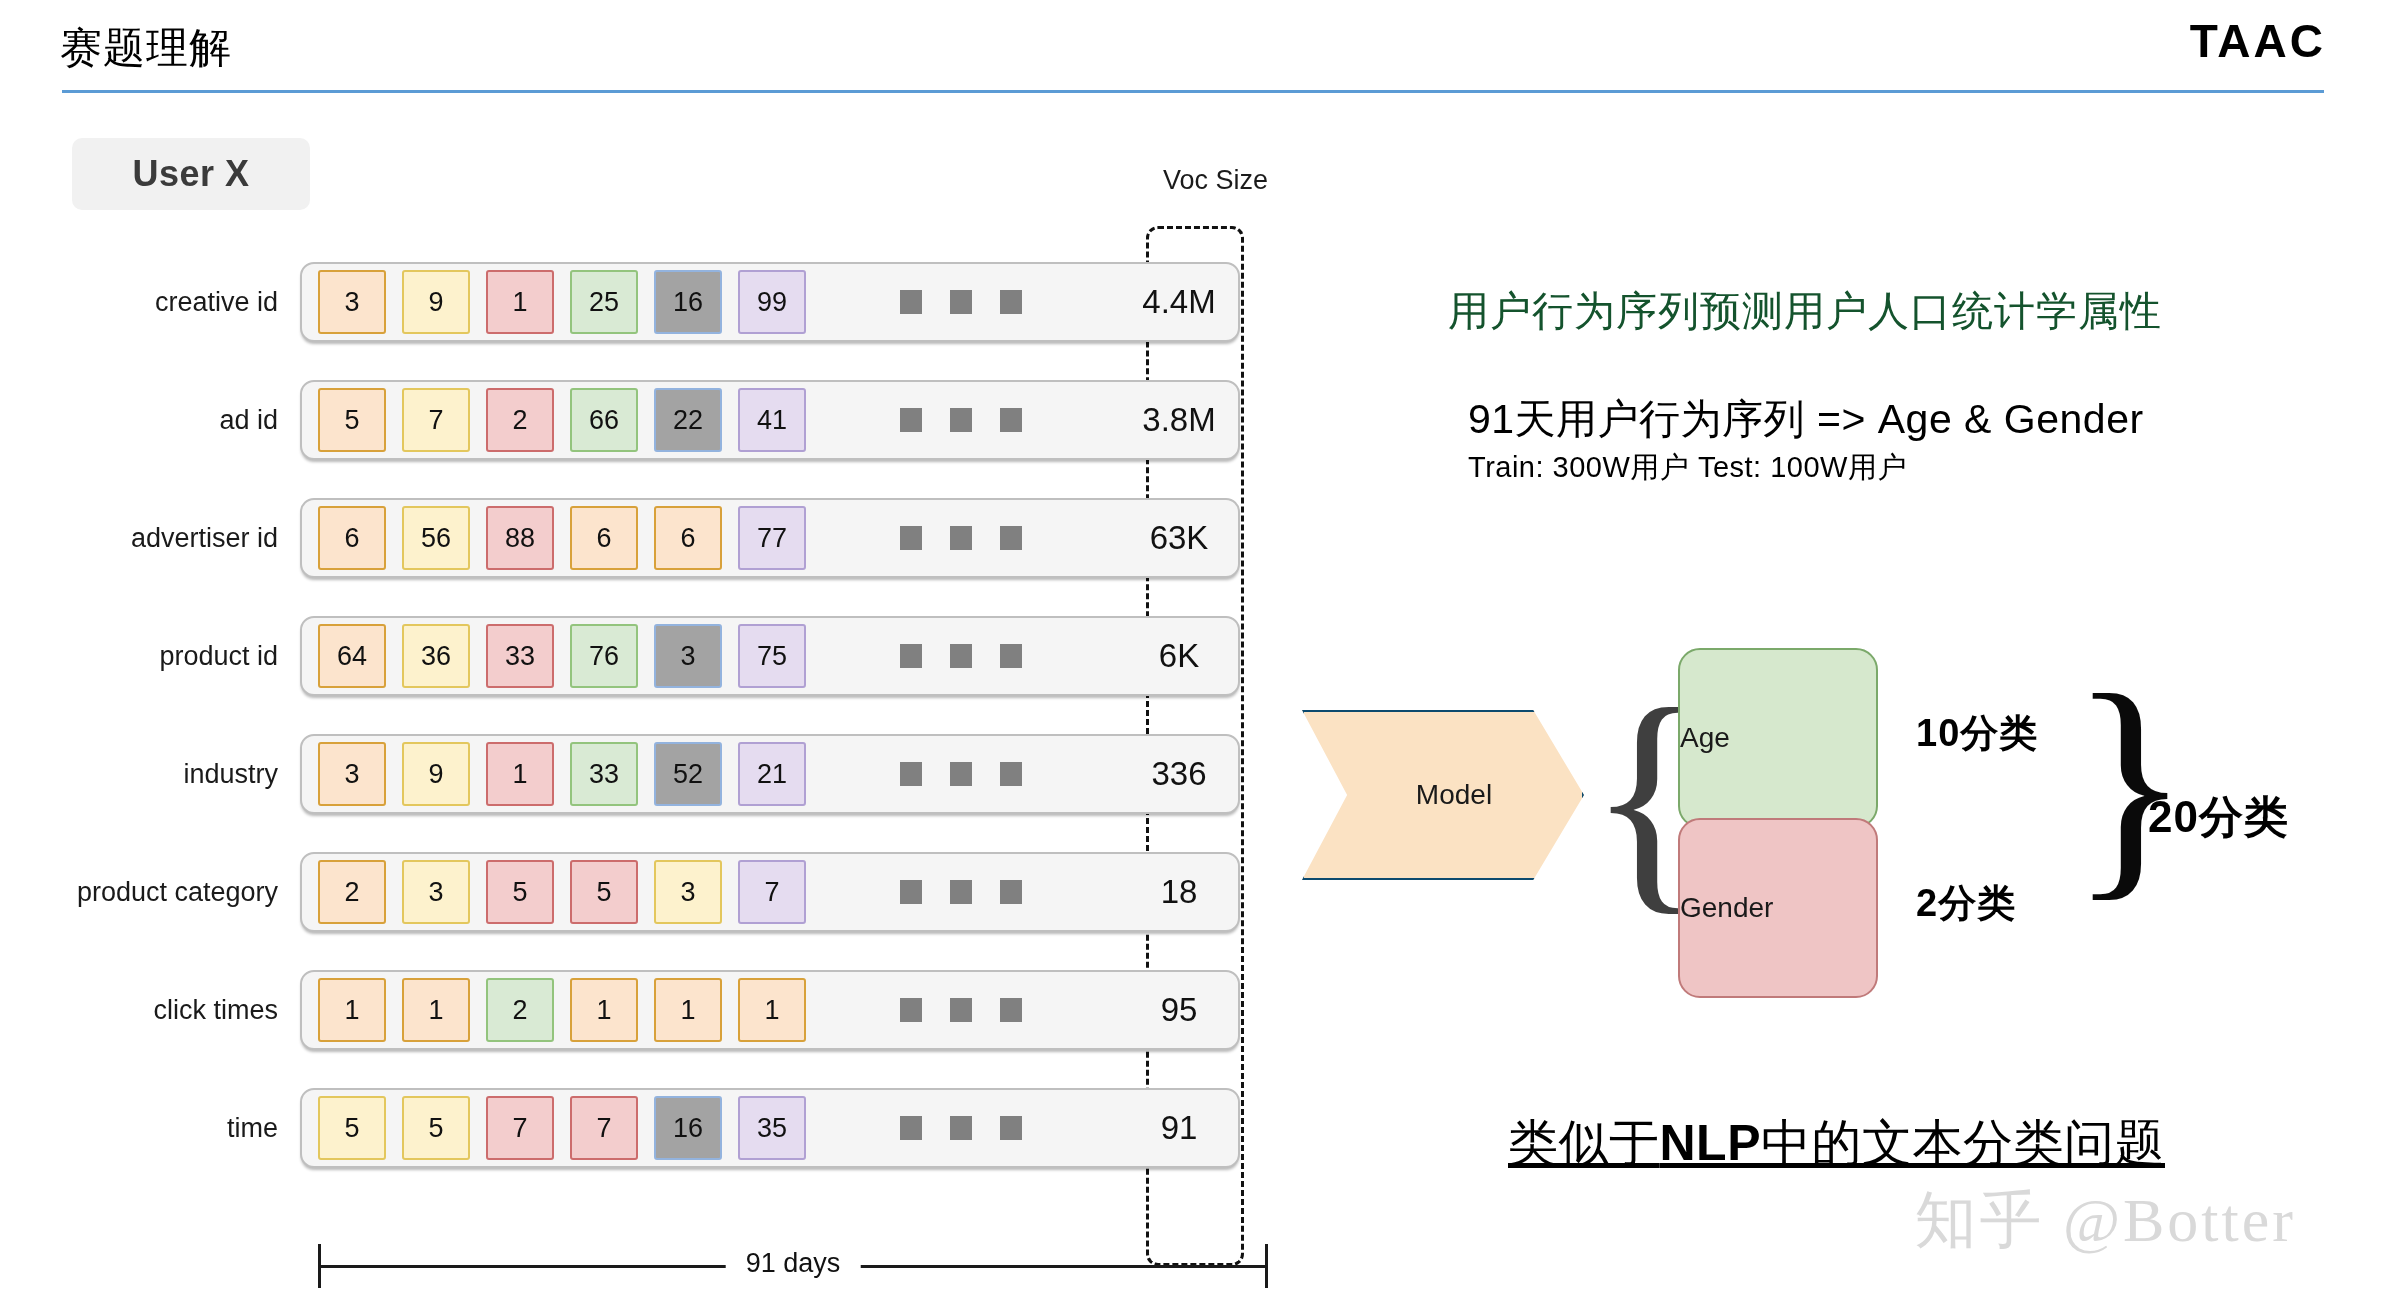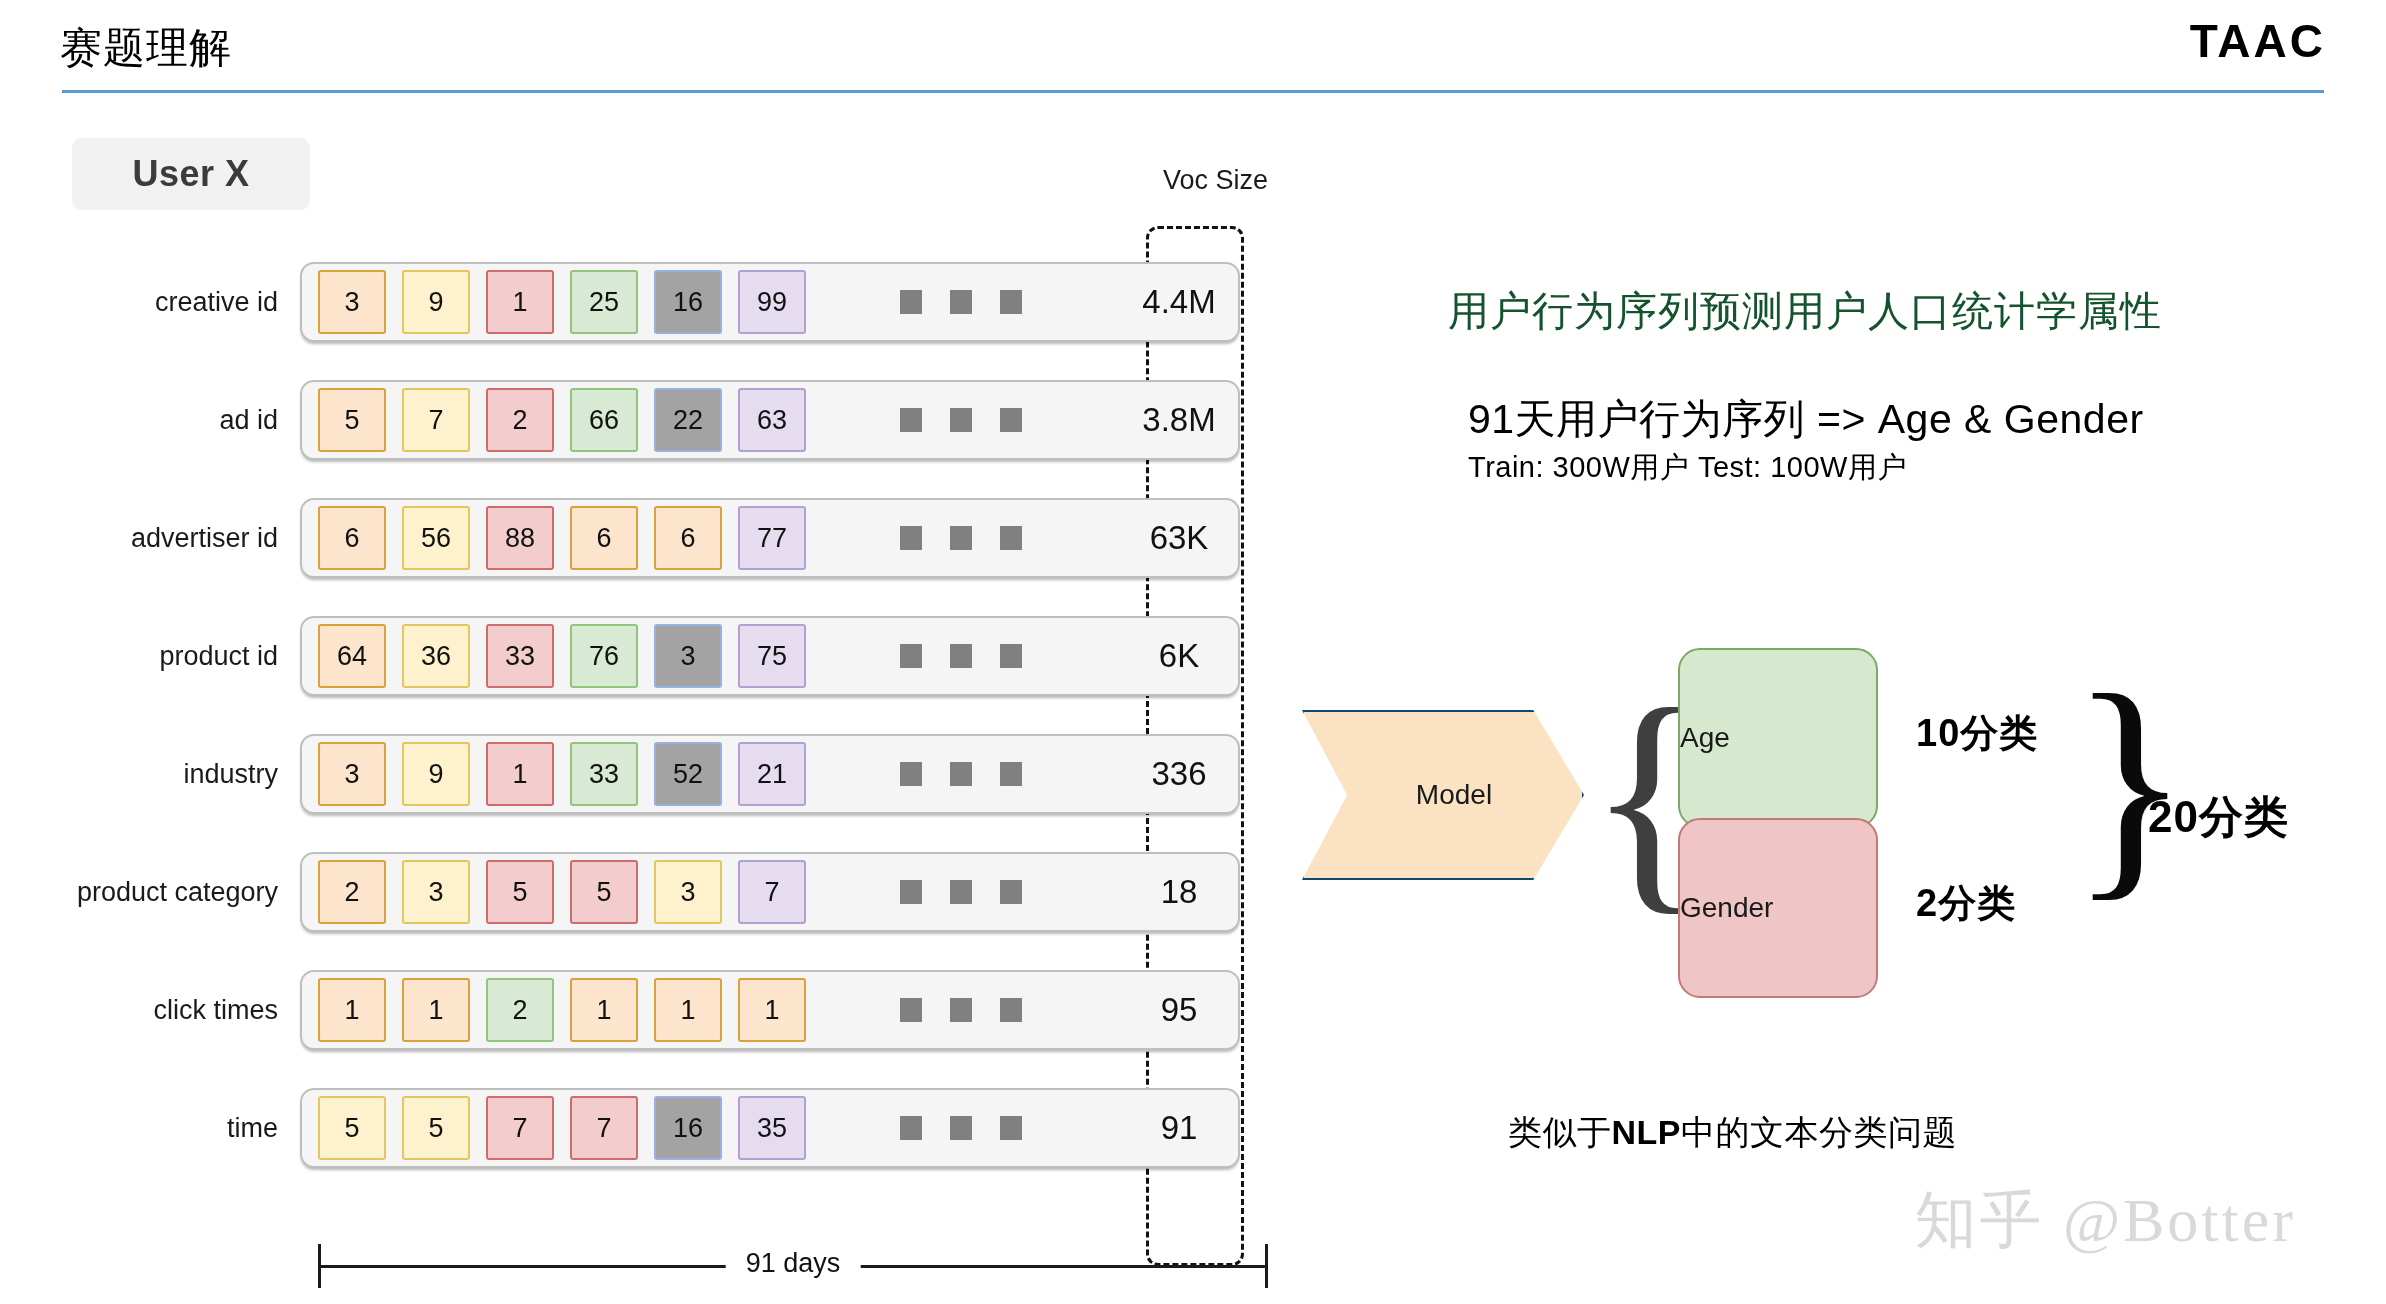--- a/index.html
+++ b/index.html
@@ -113,21 +113,21 @@
   .subline1 {
     position: absolute; left: 1468px; top: 392px;
     font-size: 41px; color: #000000; letter-spacing: .5px;
   }
   .subline2 {
     position: absolute; left: 1468px; top: 448px;
     font-size: 29px; color: #000000; letter-spacing: .5px;
   }
   .footnote {
     position: absolute; left: 1508px; top: 1110px;
-    font-size: 34px; color: #000000; letter-spacing: .5px;
+    font-size: 50px; color: #000000; letter-spacing: .5px; text-decoration: underline;
   }
   .footnote b { font-weight: 700; }
   .watermark {
     position: absolute; right: 90px; top: 1178px;
     font-size: 62px; color: #d9d9d9; letter-spacing: 3px;
     font-family: "Liberation Serif", serif;
   }
 
   
   .diagram { position: absolute; left: 1280px; top: 620px; width: 1100px; height: 380px; }
@@ -201,21 +201,21 @@
         </div>
       </div>
       <div class="mrow">
         <div class="rlabel">ad id</div>
         <div class="rtrack">
           <div class="cell c-orange">5</div>
           <div class="cell c-yellow">7</div>
           <div class="cell c-pink">2</div>
           <div class="cell c-green">66</div>
           <div class="cell c-blue">22</div>
-          <div class="cell c-purple">63</div>
+          <div class="cell c-purple">41</div>
           <div class="ellipsis">
             <i></i>
             <i></i>
             <i></i>
           </div>
           <div class="vocval">3.8M</div>
         </div>
       </div>
       <div class="mrow">
         <div class="rlabel">advertiser id</div>

